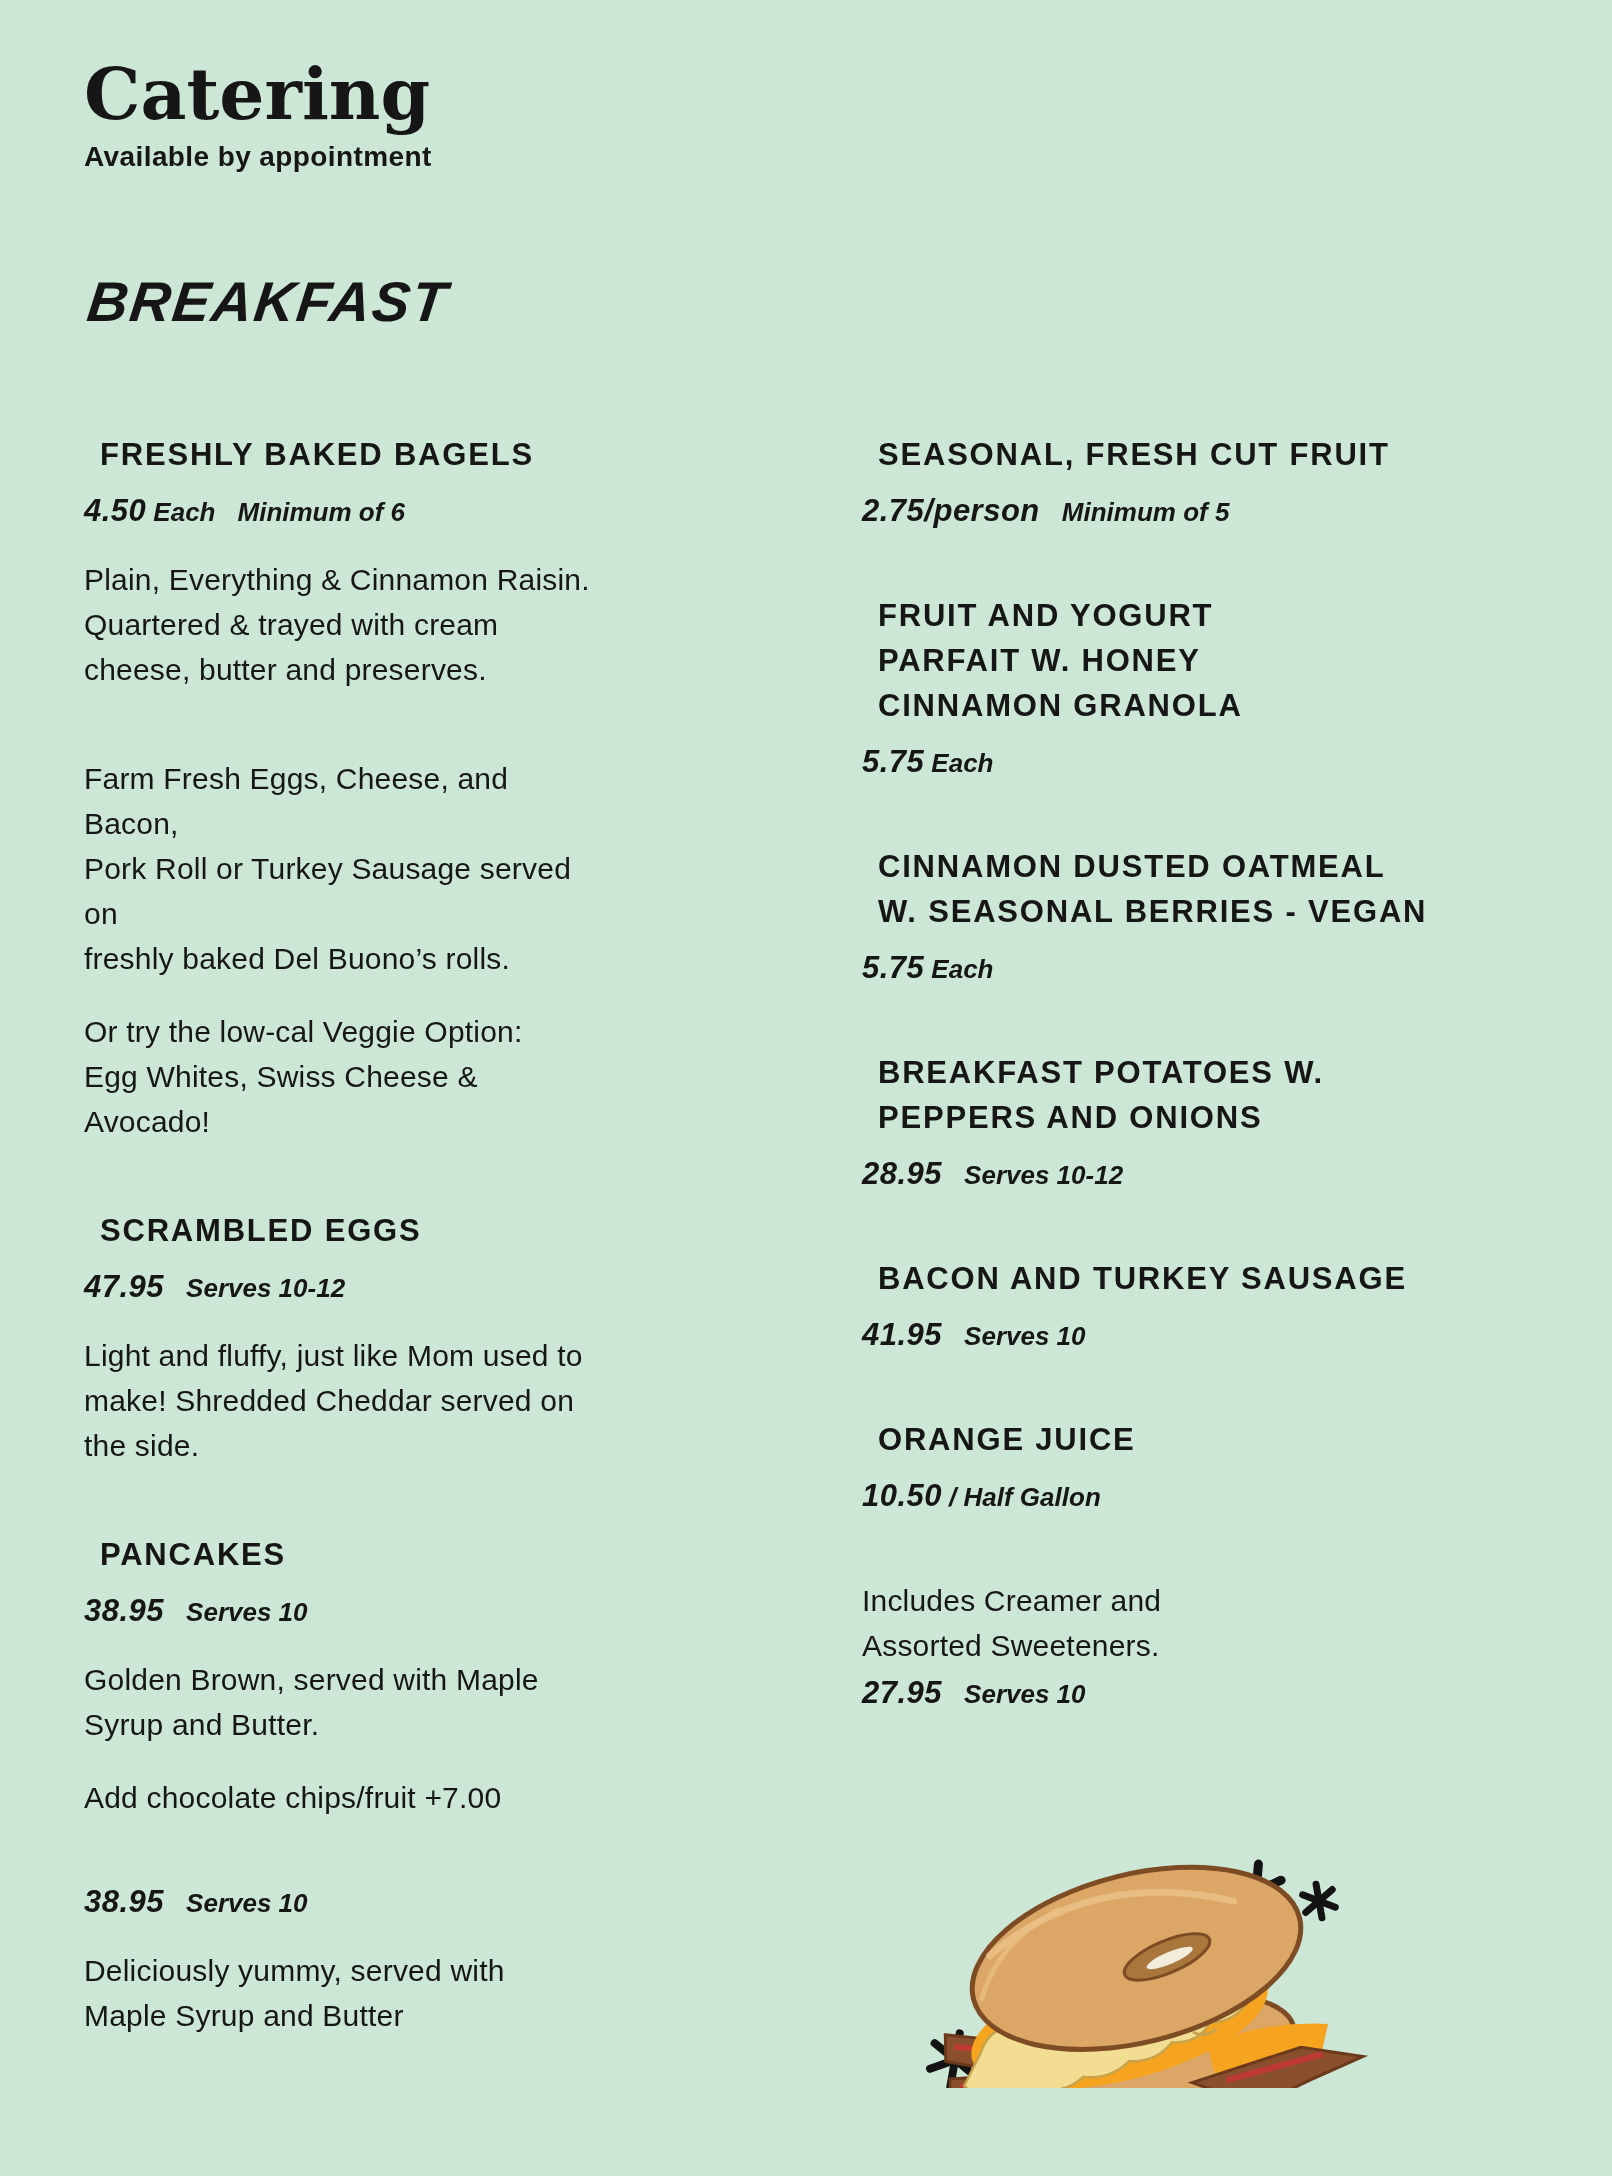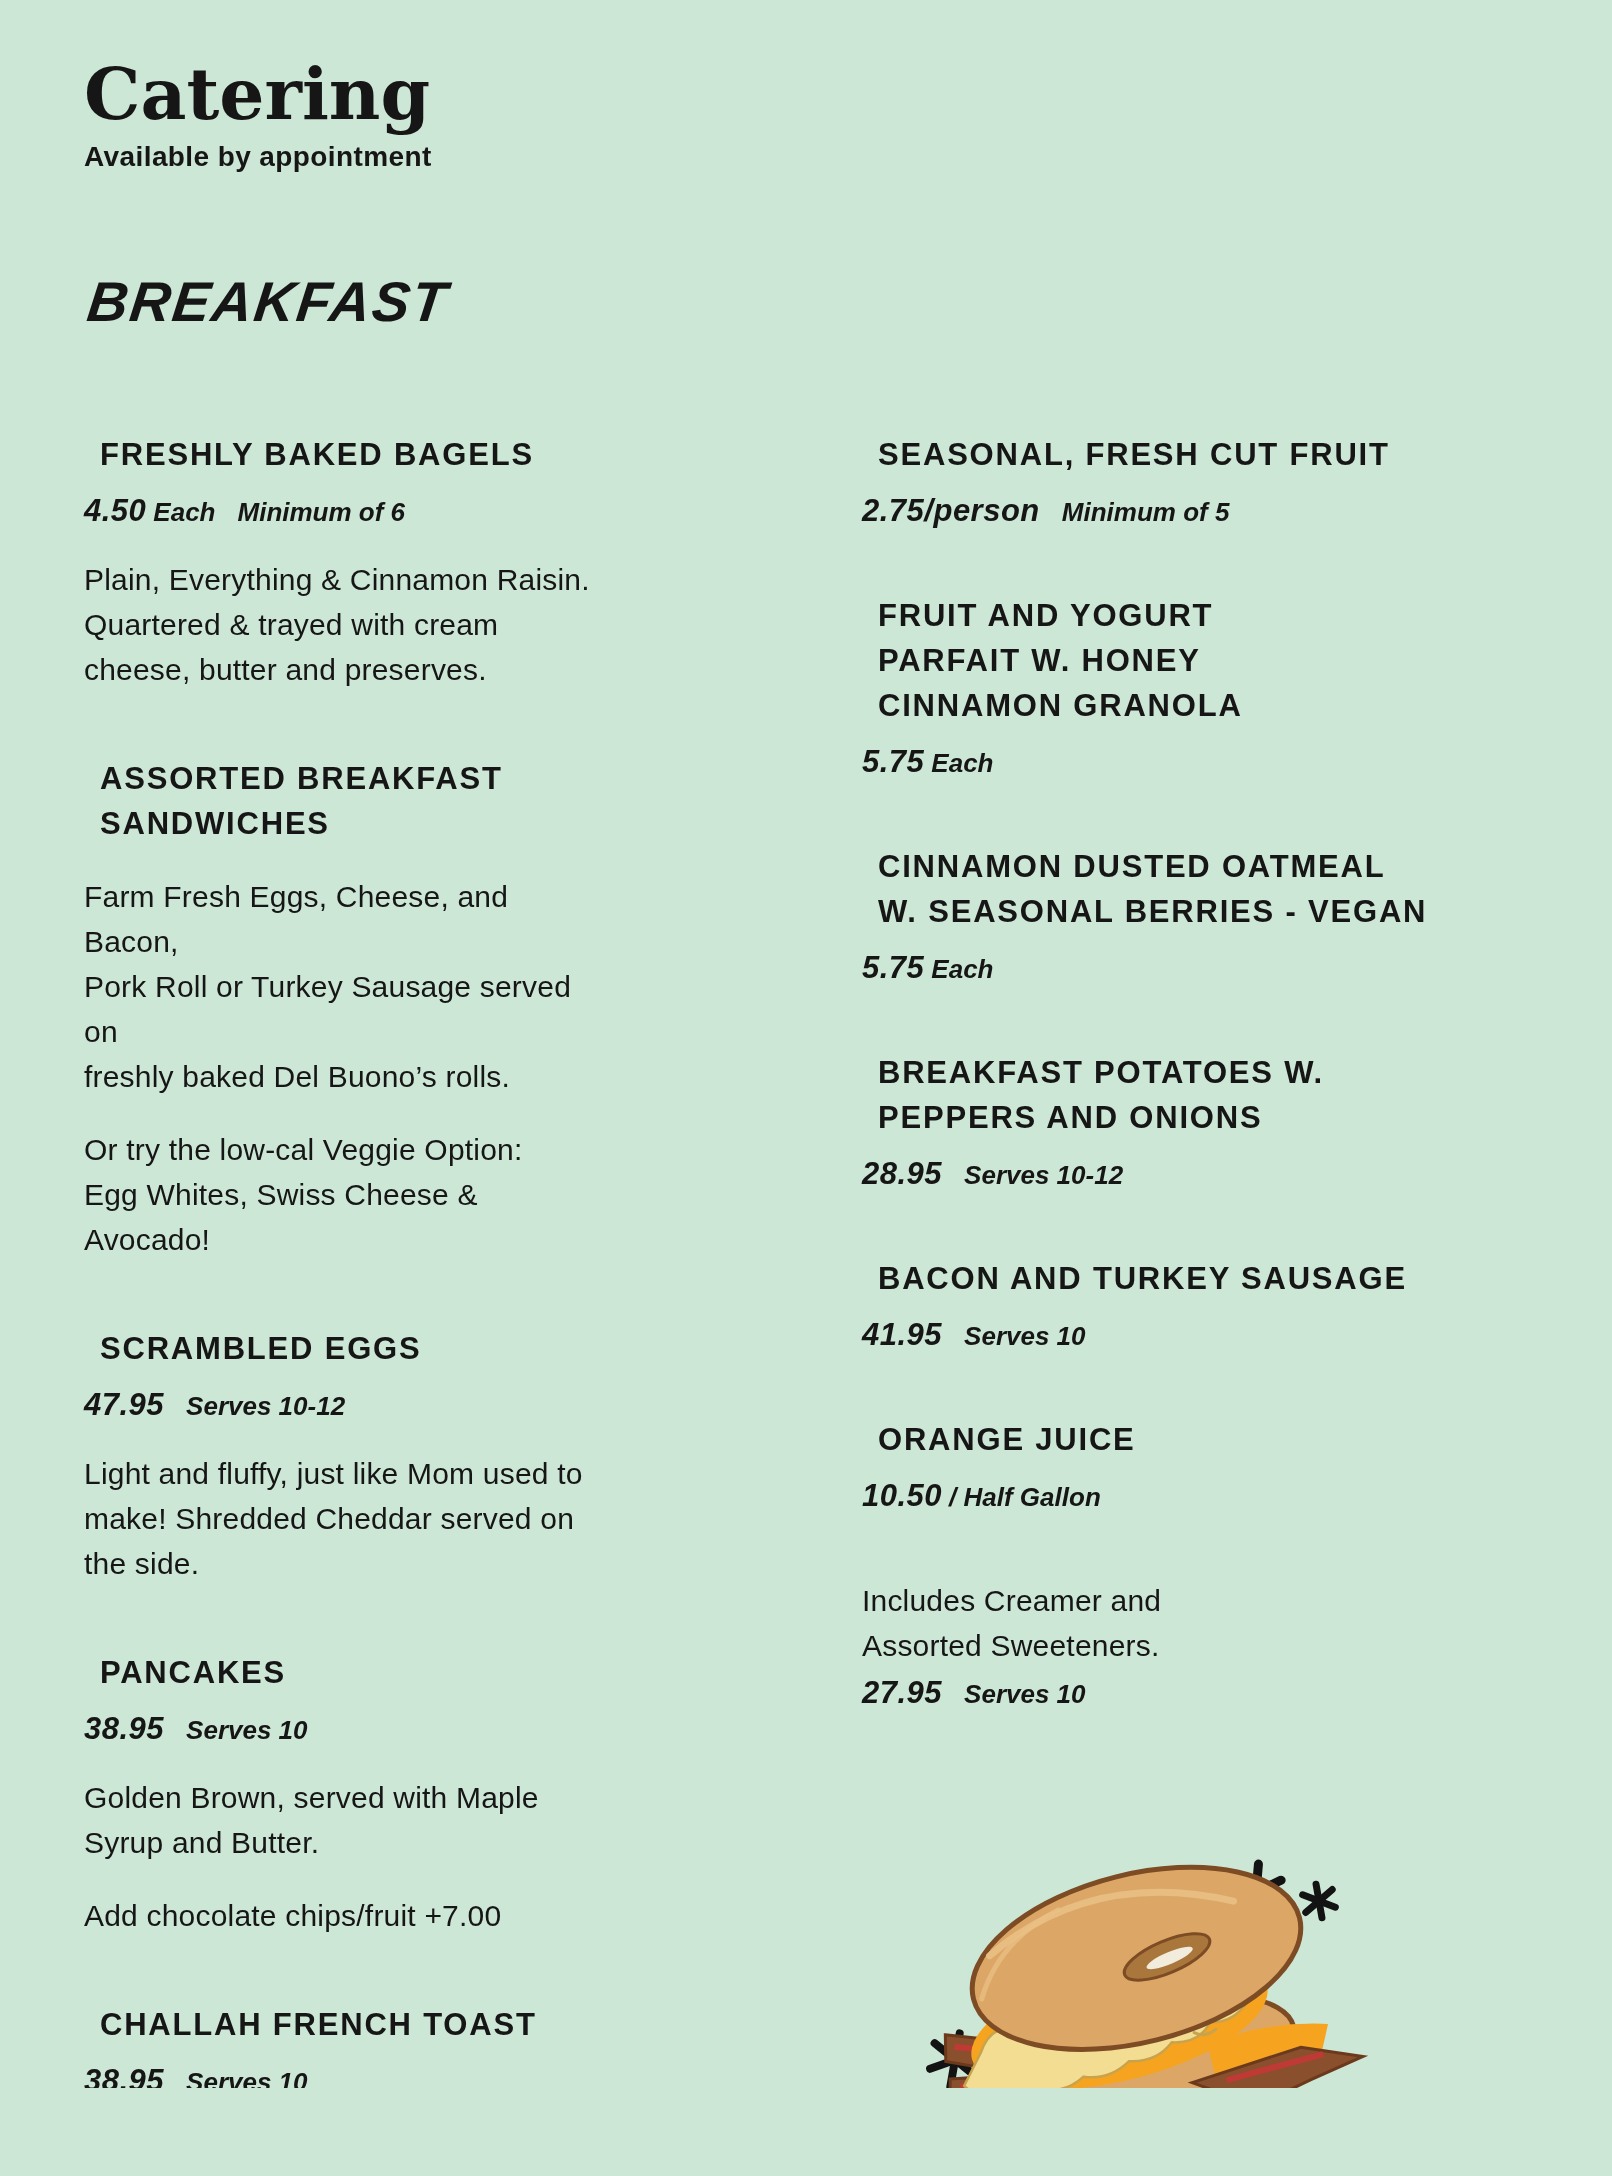--- a/index.html
+++ b/index.html
@@ -57,22 +57,20 @@
 
         <section class="item">
           <h3 class="item-name">FRESHLY BAKED BAGELS</h3>
           <p class="price-line"><span class="price">4.50</span><span class="unit">Each</span><span class="note">Minimum of 6</span></p>
           <p class="desc">Plain, Everything &amp; Cinnamon Raisin.
 Quartered &amp; trayed with cream
 cheese, butter and preserves.</p>
         </section>
 
         <section class="item">
-          <h3 class="item-name">ASSORTED BREAKFAST
-SANDWICHES</h3>
           <p class="desc">Farm Fresh Eggs, Cheese, and Bacon,
 Pork Roll or Turkey Sausage served on
 freshly baked Del Buono’s rolls.</p>
           <p class="desc">Or try the low-cal Veggie Option:
 Egg Whites, Swiss Cheese &amp; Avocado!</p>
         </section>
 
         <section class="item">
           <h3 class="item-name">SCRAMBLED EGGS</h3>
           <p class="price-line"><span class="price">47.95</span><span class="note">Serves 10-12</span></p>
@@ -83,21 +81,20 @@
 
         <section class="item">
           <h3 class="item-name">PANCAKES</h3>
           <p class="price-line"><span class="price">38.95</span><span class="note">Serves 10</span></p>
           <p class="desc">Golden Brown, served with Maple
 Syrup and Butter.</p>
           <p class="desc">Add chocolate chips/fruit +7.00</p>
         </section>
 
         <section class="item">
-          <h3 class="item-name">CHALLAH FRENCH TOAST</h3>
           <p class="price-line"><span class="price">38.95</span><span class="note">Serves 10</span></p>
           <p class="desc">Deliciously yummy, served with
 Maple Syrup and Butter</p>
         </section>
 
       </div>
 
       <div class="col-right">
 
         <section class="item">

